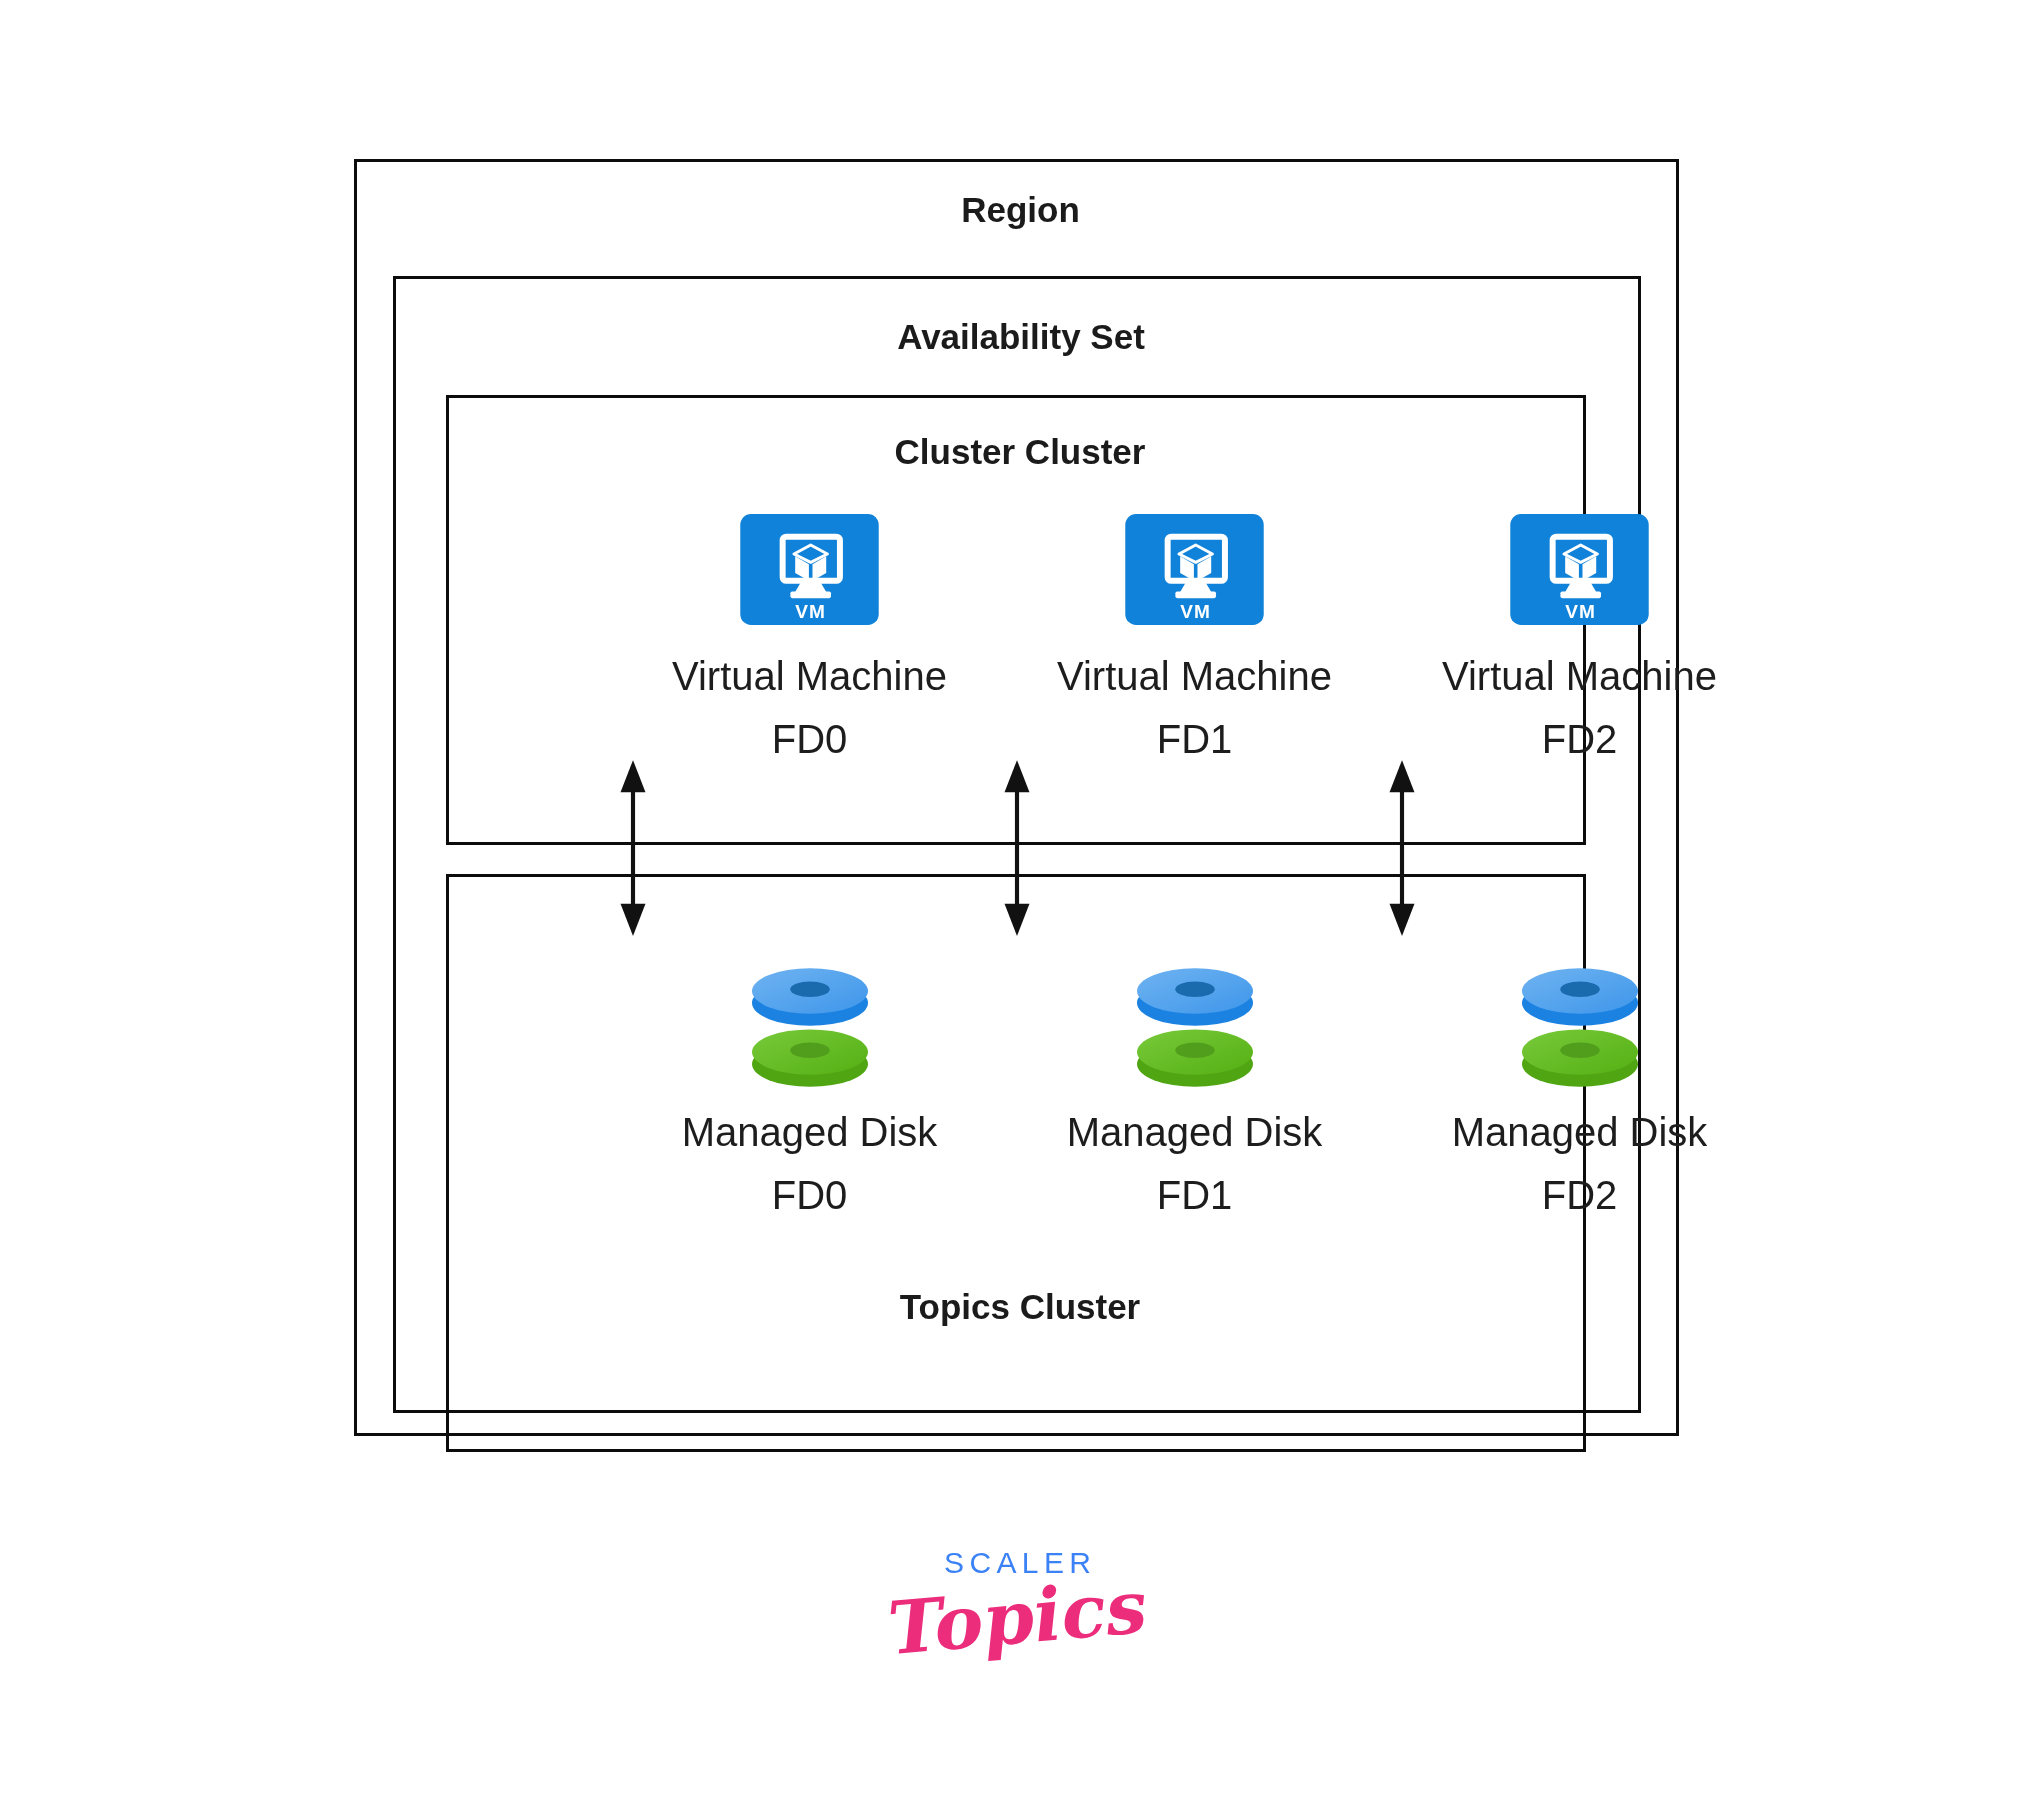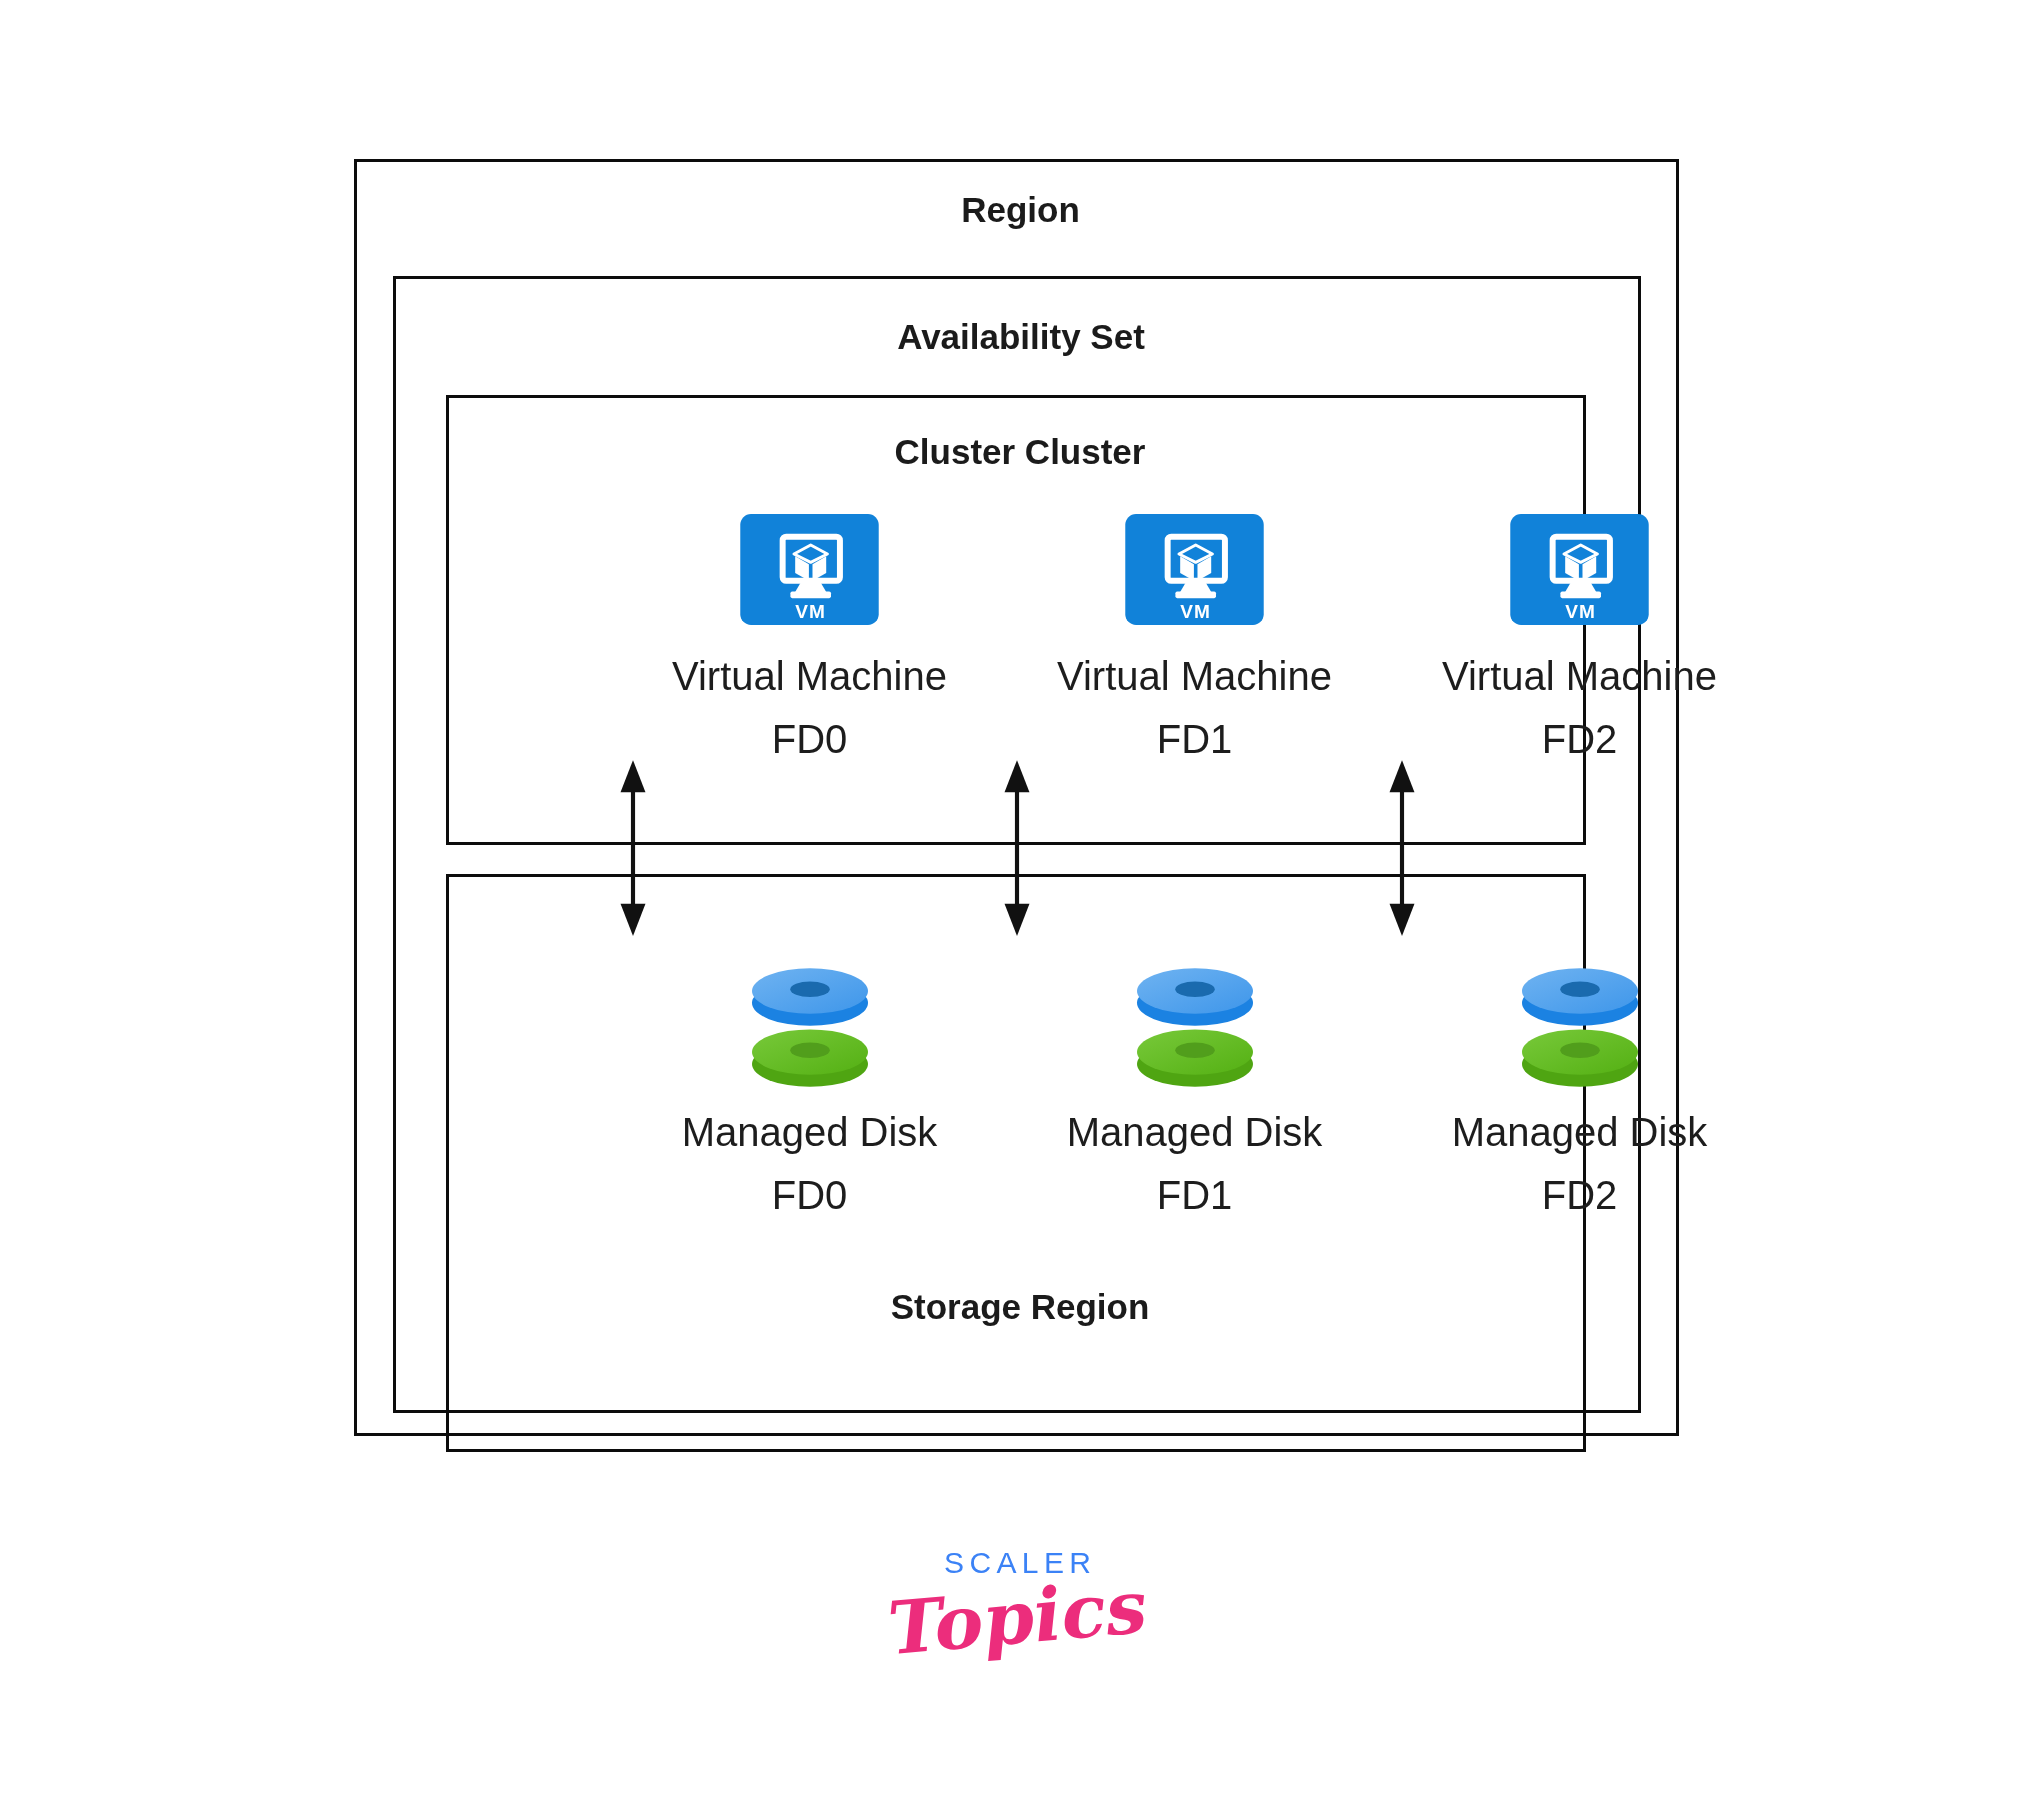--- a/index.html
+++ b/index.html
@@ -190,21 +190,21 @@
             <ellipse cx="100" cy="72" rx="97" ry="38" fill="#1b82e2"></ellipse>
             <ellipse cx="100" cy="52" rx="97" ry="38" fill="url(#bt0)"></ellipse>
             <ellipse cx="100" cy="49" rx="33" ry="13" fill="#1a6aae"></ellipse>
           </svg>
           <div class="unit-label">
             <div>Managed Disk</div>
             <div>FD2</div>
           </div>
         </div>
 
-        <div class="box-title" style="top:408px;">Storage Region</div>
+        <div class="box-title" style="top:408px;">Topics Cluster</div>
       </div>
     </div>
   </div>
 
   <svg class="arrow" style="left:614px; top:757px;" viewBox="0 0 64 304">
     <line x1="32" y1="54" x2="32" y2="250" stroke="#111111" stroke-width="7"></line>
     <polygon points="32,4 53,58 11,58" fill="#111111"></polygon>
     <polygon points="32,300 53,246 11,246" fill="#111111"></polygon>
   </svg>
   <svg class="arrow" style="left:998px; top:757px;" viewBox="0 0 64 304">

